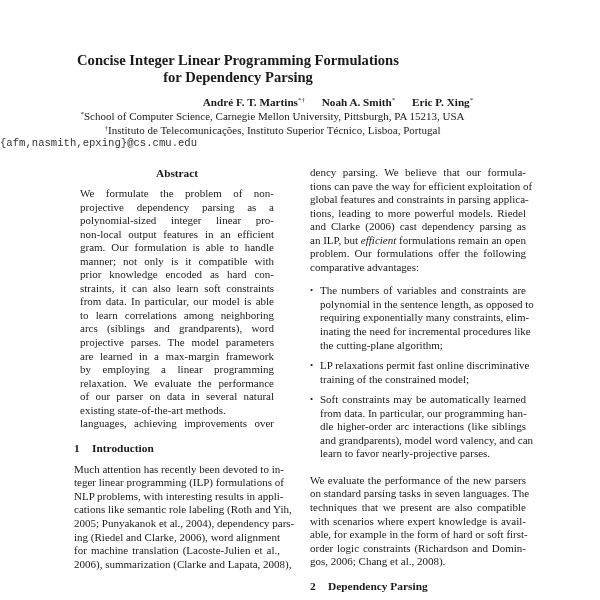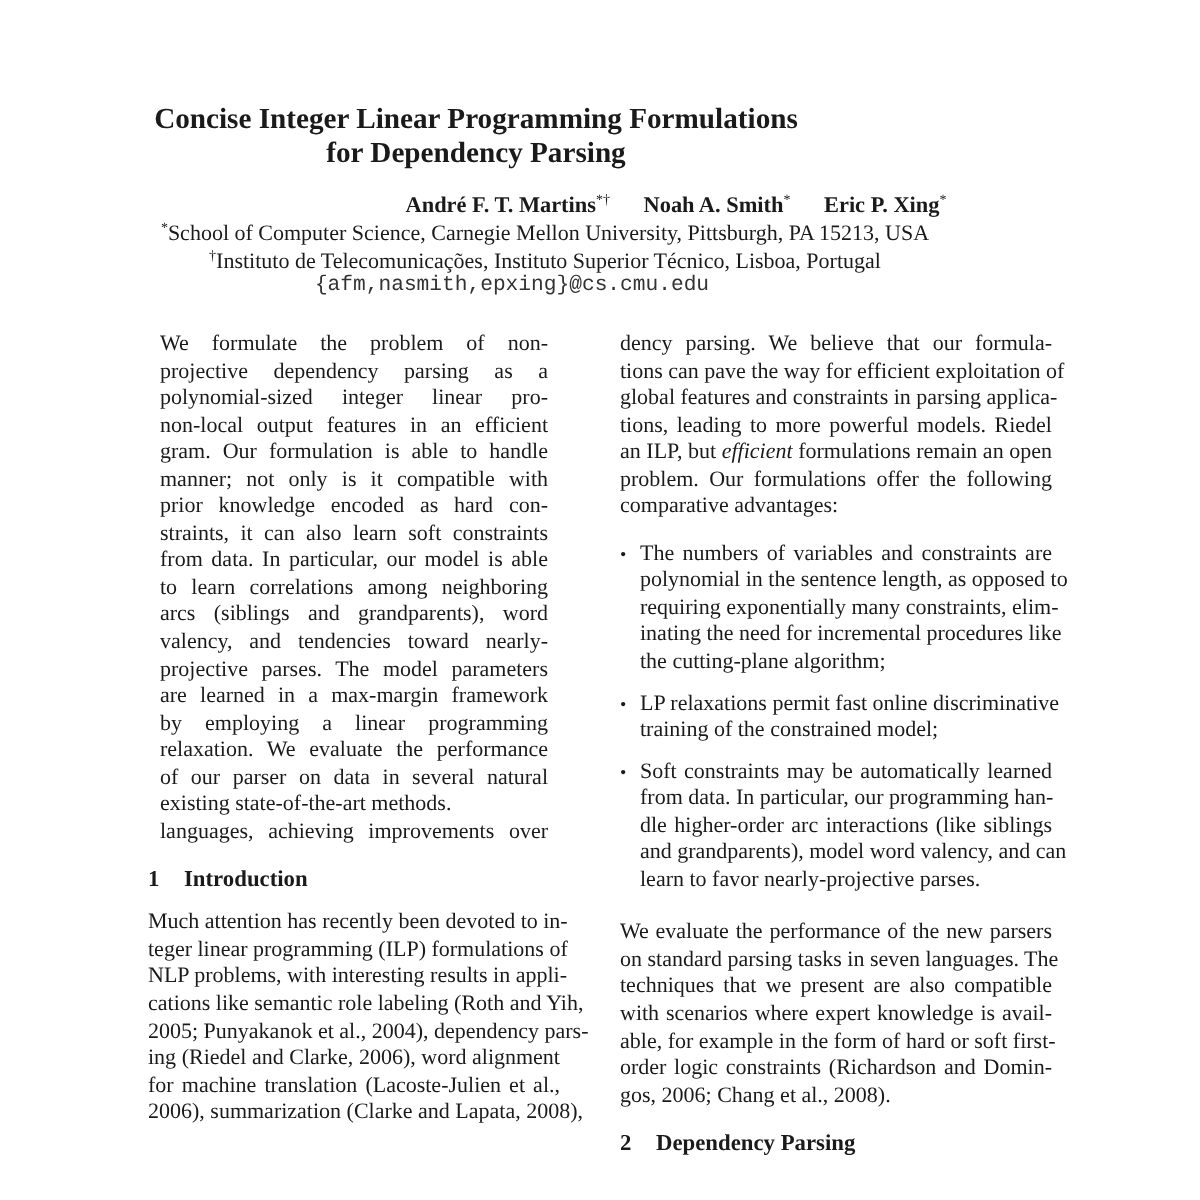--- a/index.html
+++ b/index.html
@@ -22,21 +22,21 @@
   .authors .author { margin: 0 7px; }
   .authors sup { font-weight: normal; font-size: 7px; vertical-align: 4px; }
   .affil {
     position: absolute; left: 0; width: 545px; text-align: center;
     font-size: 11px; line-height: 13px;
   }
   .affil sup { font-size: 7px; vertical-align: 4px; }
   .a1 { top: 108px; }
   .a2 { top: 122px; }
   .email {
-    position: absolute; top: 136px; left: 0; width: 512px; text-align: center;
+    position: absolute; top: 136px; left: 0; width: 512px; 
     font-family: "Liberation Mono", "DejaVu Sans Mono", monospace; font-size: 10.6px;
     line-height: 14px; color: #333;
   }
   .col { position: absolute; font-size: 11px; line-height: 13.55px; }
   .left { left: 74px; width: 206px; top: 166px; }
   .right { left: 310px; width: 216px; top: 166px; }
   .abstract-head { text-align: center; font-weight: bold; font-size: 11.3px; margin-bottom: 7px; line-height: 14px; }
   .abstract-body { text-align: justify; margin: 0 -2px 0 -2px; padding: 0 8px 0 8px; text-align-last: left; }
   .line { display: block; text-align: justify; text-align-last: justify; white-space: nowrap; }
   .line.last { text-align-last: left; }
@@ -64,33 +64,33 @@
     <span class="author"><span>Noah A. Smith</span><sup>*</sup></span>
     <span class="author"><span>Eric P. Xing</span><sup>*</sup></span>
   </div>
 
   <div class="affil a1"><sup>*</sup><span>School of Computer Science, Carnegie Mellon University, Pittsburgh, PA 15213, USA</span></div>
   <div class="affil a2"><sup>†</sup><span>Instituto de Telecomunicações, Instituto Superior Técnico, Lisboa, Portugal</span></div>
 
   <div class="email">{afm,nasmith,epxing}@cs.cmu.edu</div>
 
   <div class="col left">
+    <div class="abstract-head">Abstract</div>
     <div class="abstract-body" id="abstract-body">
         <span class="line">We formulate the problem of non-</span>
         <span class="line">projective dependency parsing as a</span>
         <span class="line">polynomial-sized integer linear pro-</span>
         <span class="line">non-local output features in an efficient</span>
         <span class="line">gram. Our formulation is able to handle</span>
         <span class="line">manner; not only is it compatible with</span>
         <span class="line">prior knowledge encoded as hard con-</span>
         <span class="line">straints, it can also learn soft constraints</span>
         <span class="line">from data. In particular, our model is able</span>
         <span class="line">to learn correlations among neighboring</span>
         <span class="line">arcs (siblings and grandparents), word</span>
-        <span class="line">valency, and tendencies toward nearly-</span>
         <span class="line">projective parses. The model parameters</span>
         <span class="line">are learned in a max-margin framework</span>
         <span class="line">by employing a linear programming</span>
         <span class="line">relaxation. We evaluate the performance</span>
         <span class="line">of our parser on data in several natural</span>
         <span class="line last">existing state-of-the-art methods.</span>
         <span class="line">languages, achieving improvements over</span>
       </div>
     <div class="gap10"></div>
     <div class="section-head">
@@ -108,20 +108,21 @@
         <span class="line last">2006), summarization (Clarke and Lapata, 2008),</span>
       </div>
   </div>
 
   <div class="col right">
     <div class="para">
       <span class="line">dency parsing.   We believe that our formula-</span>
       <span class="line">tions can pave the way for efficient exploitation of</span>
       <span class="line">global features and constraints in parsing applica-</span>
       <span class="line">tions, leading to more powerful models. Riedel</span>
+      <span class="line">and Clarke (2006) cast dependency parsing as</span>
       <span class="line"><span>an ILP, but</span> <em>efficient</em> <span>formulations remain an open</span></span>
       <span class="line">problem. Our formulations offer the following</span>
       <span class="line last">comparative advantages:</span>
     </div>
     <div class="gap10"></div>
     <ul class="bullets" id="bullets">
         <li>
           <span class="dot">•</span>
           <span class="line">The numbers of variables and constraints are</span>
           <span class="line">polynomial in the sentence length, as opposed to</span>

